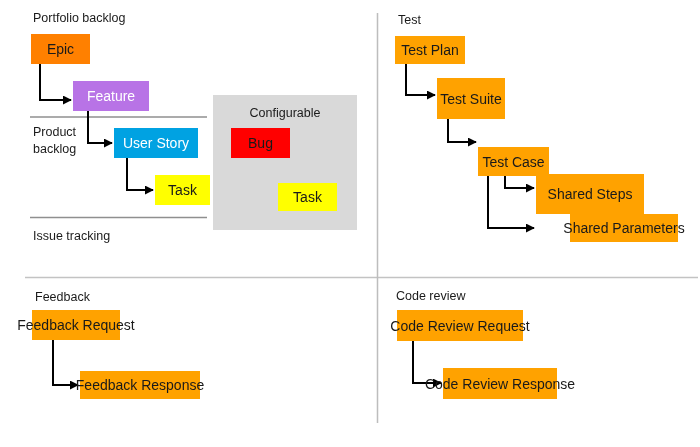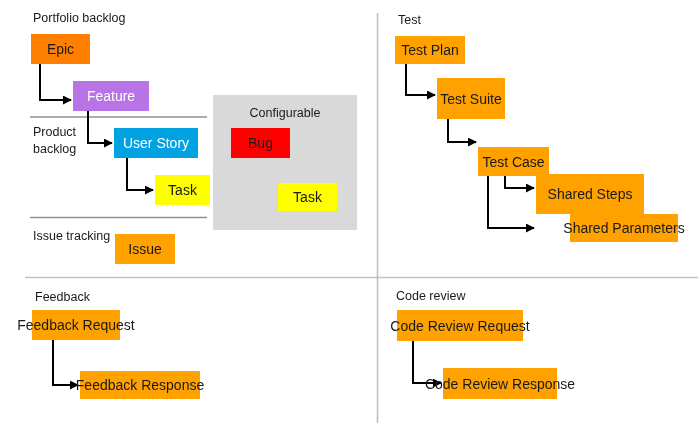--- a/index.html
+++ b/index.html
@@ -70,21 +70,20 @@
   <div class="node txt-white" style="left: 73px; top: 81px; width: 76px; height: 30px; background-color: rgb(184, 115, 230);">Feature</div>
 
   <div class="node txt-white" style="left: 114px; top: 128px; width: 84px; height: 30px; background-color: rgb(0, 162, 226);">User Story</div>
 
   <div class="node" style="left: 155px; top: 175px; width: 55px; height: 30px; background-color: rgb(255, 255, 0);">Task</div>
 
   <div class="node" style="left: 231px; top: 128px; width: 59px; height: 30px; background-color: rgb(255, 0, 0);">Bug</div>
 
   <div class="node" style="left: 278px; top: 183px; width: 59px; height: 28px; background-color: rgb(255, 255, 0);">Task</div>
 
-  <div class="node" style="left: 115px; top: 234px; width: 60px; height: 30px; background-color: rgb(255, 162, 0);">Issue</div>
 
   <div class="node" style="left: 395px; top: 36px; width: 70px; height: 28px; background-color: rgb(255, 162, 0);">Test Plan</div>
 
   <div class="node" style="left: 437px; top: 78px; width: 68px; height: 41px; background-color: rgb(255, 162, 0);">Test Suite</div>
 
   <div class="node" style="left: 478px; top: 127px; width: 71px; height: 29px; background-color: rgb(255, 162, 0); margin-top: 20px;">Test Case</div>
 
   <div class="node" style="left: 536px; top: 174px; width: 108px; height: 40px; background-color: rgb(255, 162, 0);">Shared Steps</div>
 
   <div class="node" style="left: 536px; top: 214px; width: 108px; height: 28px; background-color: rgb(255, 162, 0); margin-left: 34px;">Shared Parameters</div>

